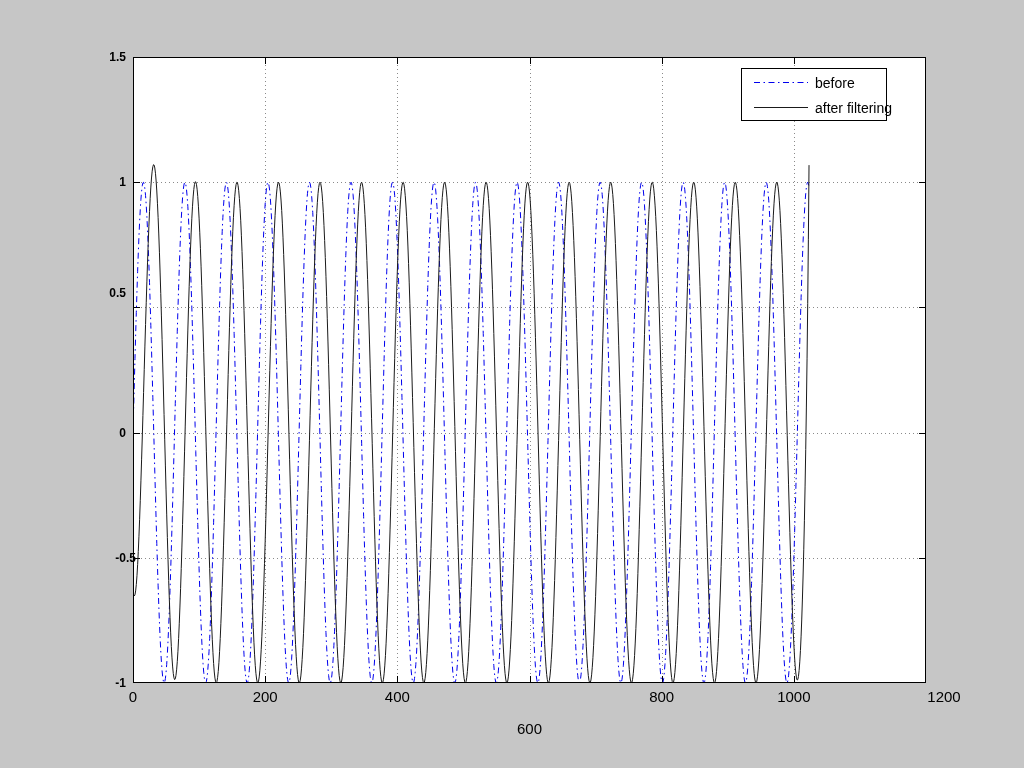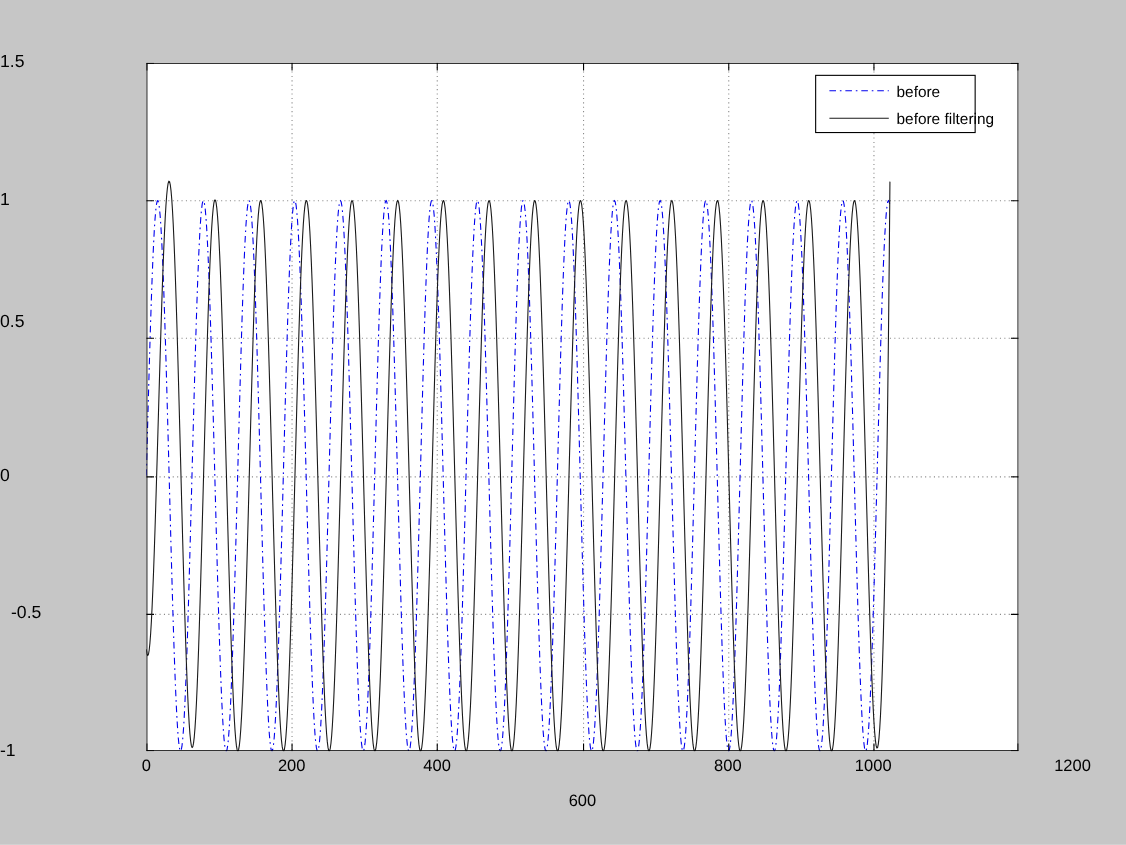--- a/index.html
+++ b/index.html
@@ -22,22 +22,24 @@
     top: 688px;
     transform: translateX(-50%);
     font-size: 15px;
     color: #000;
     white-space: nowrap;
   }
   .ylab {
     position: absolute;
     left: 0; width: 126px;
     height: 18px; line-height: 18px;
-    font-size: 16px;
+    text-align: right;
+    font-size: 12px;
     color: #000;
+    font-weight: bold;
   }
   .legend {
     position: absolute;
     left: 741px; top: 68px;
     width: 146px; height: 53px;
     background: #FFFFFF;
     border: 1px solid #000;
     box-sizing: border-box;
   }
   .legend-row {
@@ -101,21 +103,21 @@
     </svg>
 </div>
 
 <div id="x-labels">
     <div class="xlab" style="left: 133px;">0</div>
     <div class="xlab" style="left: 265.167px;">200</div>
     <div class="xlab" style="left: 397.333px;">400</div>
     <div class="xlab" style="left: 529.5px; margin-top: 32px;">600</div>
     <div class="xlab" style="left: 661.667px;">800</div>
     <div class="xlab" style="left: 793.833px;">1000</div>
-    <div class="xlab" style="left: 975px;">1200</div>
+    <div class="xlab" style="left: 944px;">1200</div>
   </div>
 <div id="y-labels">
     <div class="ylab" style="top: 674px;">-1</div>
     <div class="ylab" style="top: 548.8px; padding-left: 10px;">-0.5</div>
     <div class="ylab" style="top: 423.6px;">0</div>
     <div class="ylab" style="top: 284px;">0.5</div>
     <div class="ylab" style="top: 173.2px;">1</div>
     <div class="ylab" style="top: 48px;">1.5</div>
   </div>
 
@@ -123,15 +125,15 @@
   <div class="legend-row">
     <svg class="legend-sample" width="58" height="11">
       <line x1="2" y1="5.5" x2="56" y2="5.5" stroke-width="1" stroke-dasharray="6 3.5 1.5 3.5" stroke="#0000EE"></line>
     </svg>
     <span class="legend-label">before</span>
   </div>
   <div class="legend-row">
     <svg class="legend-sample" width="58" height="11">
       <line x1="2" y1="5.5" x2="56" y2="5.5" stroke-width="1" stroke="#1A1A1A"></line>
     </svg>
-    <span class="legend-label">before filtering</span>
+    <span class="legend-label">after filtering</span>
   </div>
 </div>
 
 </body></html>

